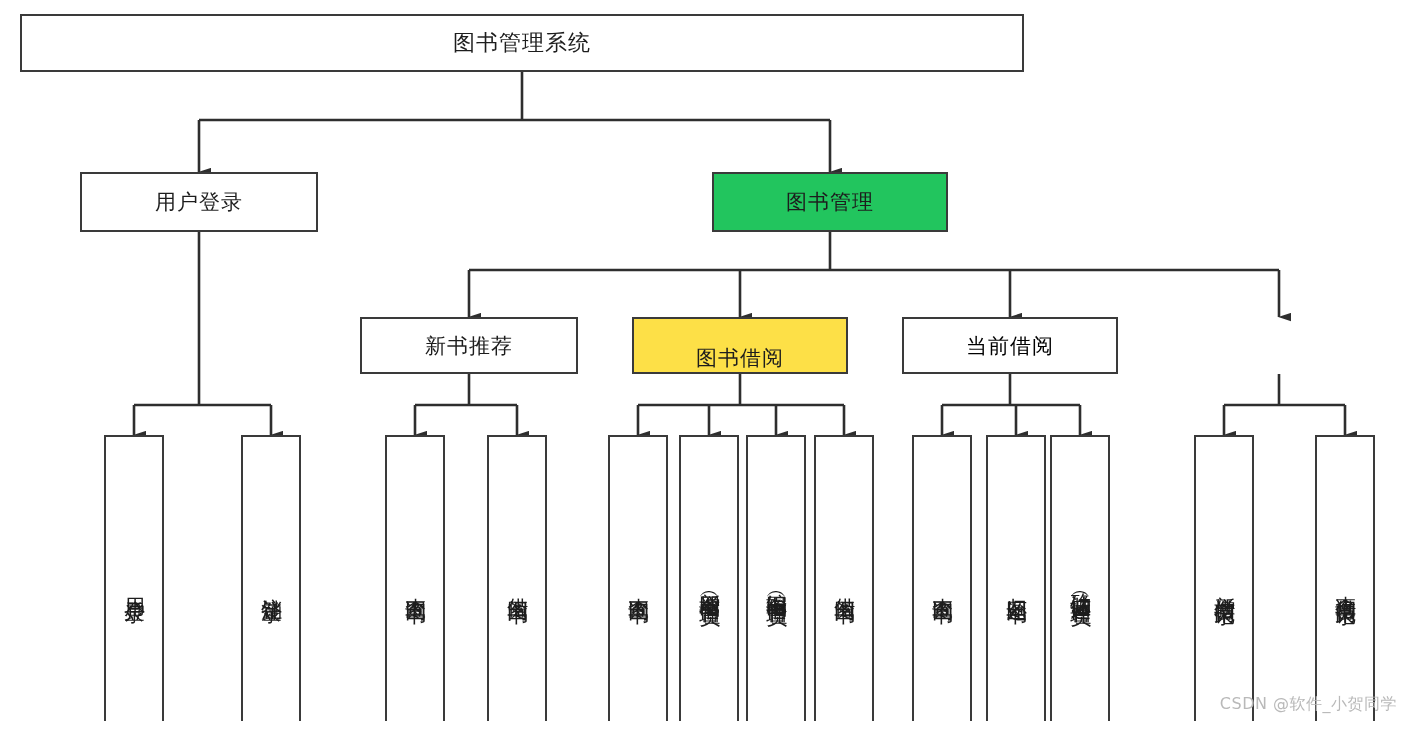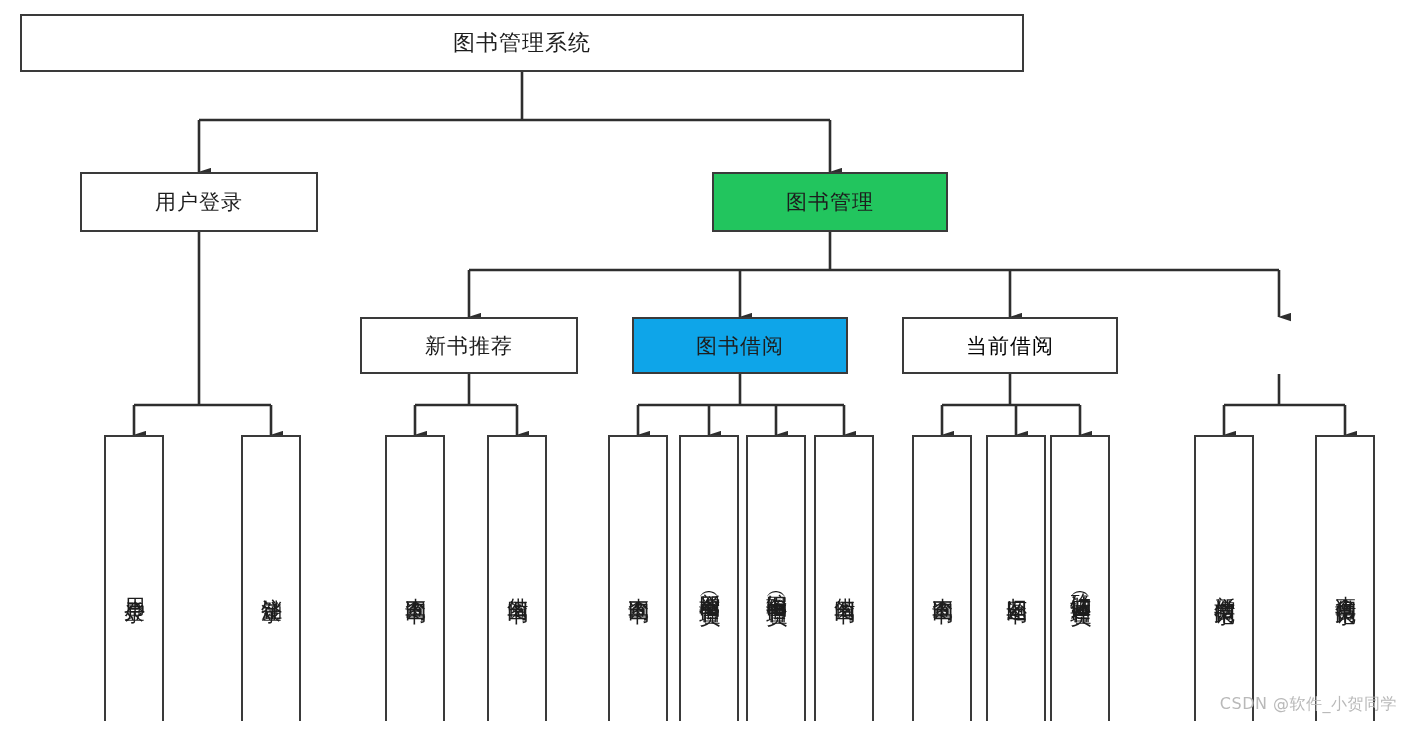--- a/index.html
+++ b/index.html
@@ -149,21 +149,21 @@
   <div class="node node-h" id="node-l2-0" style="left: 80px; top: 172px; width: 238px; height: 60px; border-color: rgb(58, 58, 58); background: rgb(255, 255, 255); color: rgb(29, 29, 29);">
     <span>用户登录</span>
   </div>
   <div class="node node-h" id="node-l2-1" style="left: 712px; top: 172px; width: 236px; height: 60px; border-color: rgb(58, 58, 58); background: #22c55e; color: rgb(29, 29, 29);">
     <span>图书管理</span>
   </div>
 
   <div class="node node-h" id="node-l3-0" style="left: 360px; top: 317px; width: 218px; height: 57px; border-color: rgb(58, 58, 58); background: rgb(255, 255, 255); color: rgb(29, 29, 29);">
     <span>新书推荐</span>
   </div>
-  <div class="node node-h" id="node-l3-1" style="left: 632px; top: 317px; width: 216px; height: 57px; border-color: rgb(58, 58, 58); background: #0ea5e9; color: rgb(29, 29, 29);">
+  <div class="node node-h" id="node-l3-1" style="left: 632px; top: 317px; width: 216px; height: 57px; border-color: rgb(58, 58, 58); background: #fde047; color: rgb(29, 29, 29); align-items: flex-end;">
     <span>图书借阅</span>
   </div>
   <div class="node node-h" id="node-l3-2" style="left: 902px; top: 317px; width: 216px; height: 57px; border-color: rgb(58, 58, 58); background: rgb(255, 255, 255); color: #000000;">
     <span>当前借阅</span>
   </div>
 
   <div class="node leaf" id="node-leaf-0" style="left: 104px; top: 435px; width: 60px; height: 300px; border-color: rgb(58, 58, 58); background: rgb(255, 255, 255); color: rgb(29, 29, 29);">
     <span class="node-v">用户登录</span>
   </div>
   <div class="node leaf" id="node-leaf-1" style="left: 241px; top: 435px; width: 60px; height: 300px; border-color: rgb(58, 58, 58); background: rgb(255, 255, 255); color: rgb(29, 29, 29);">

